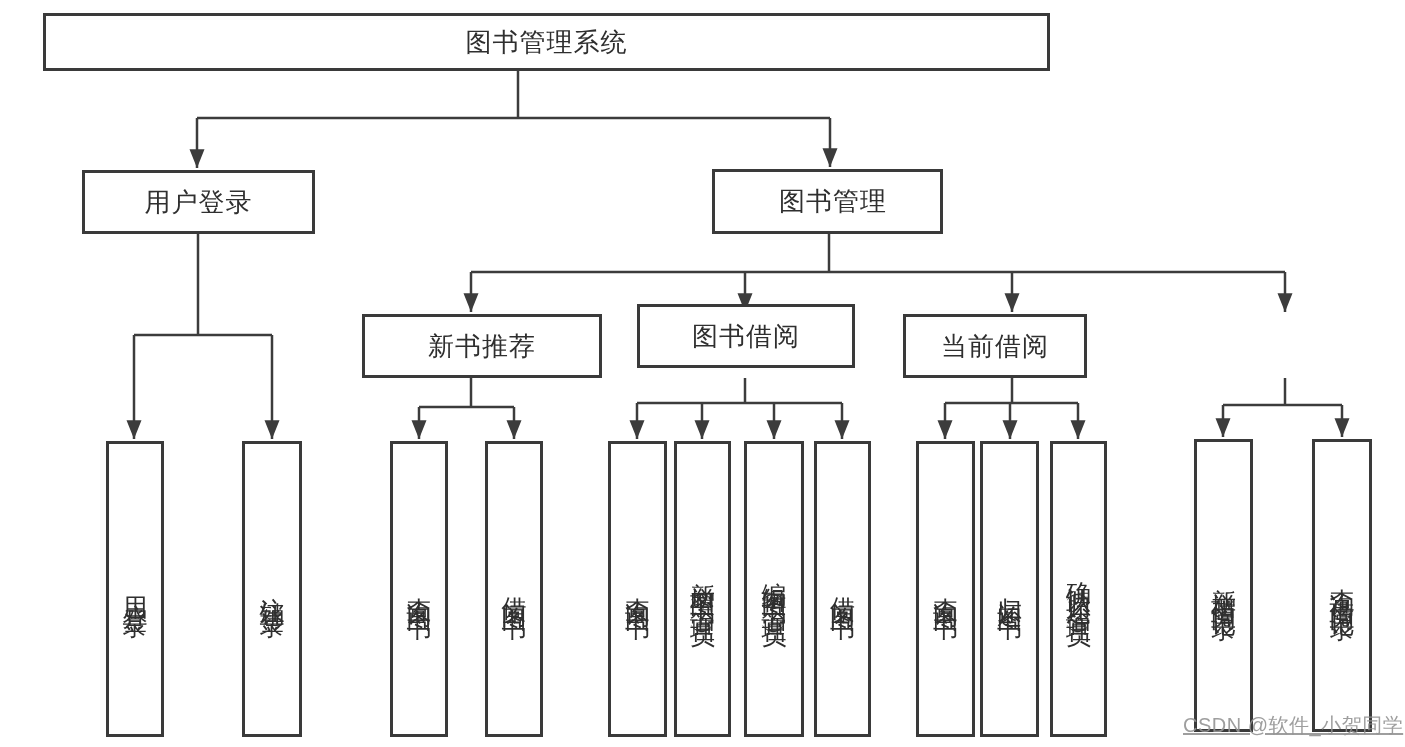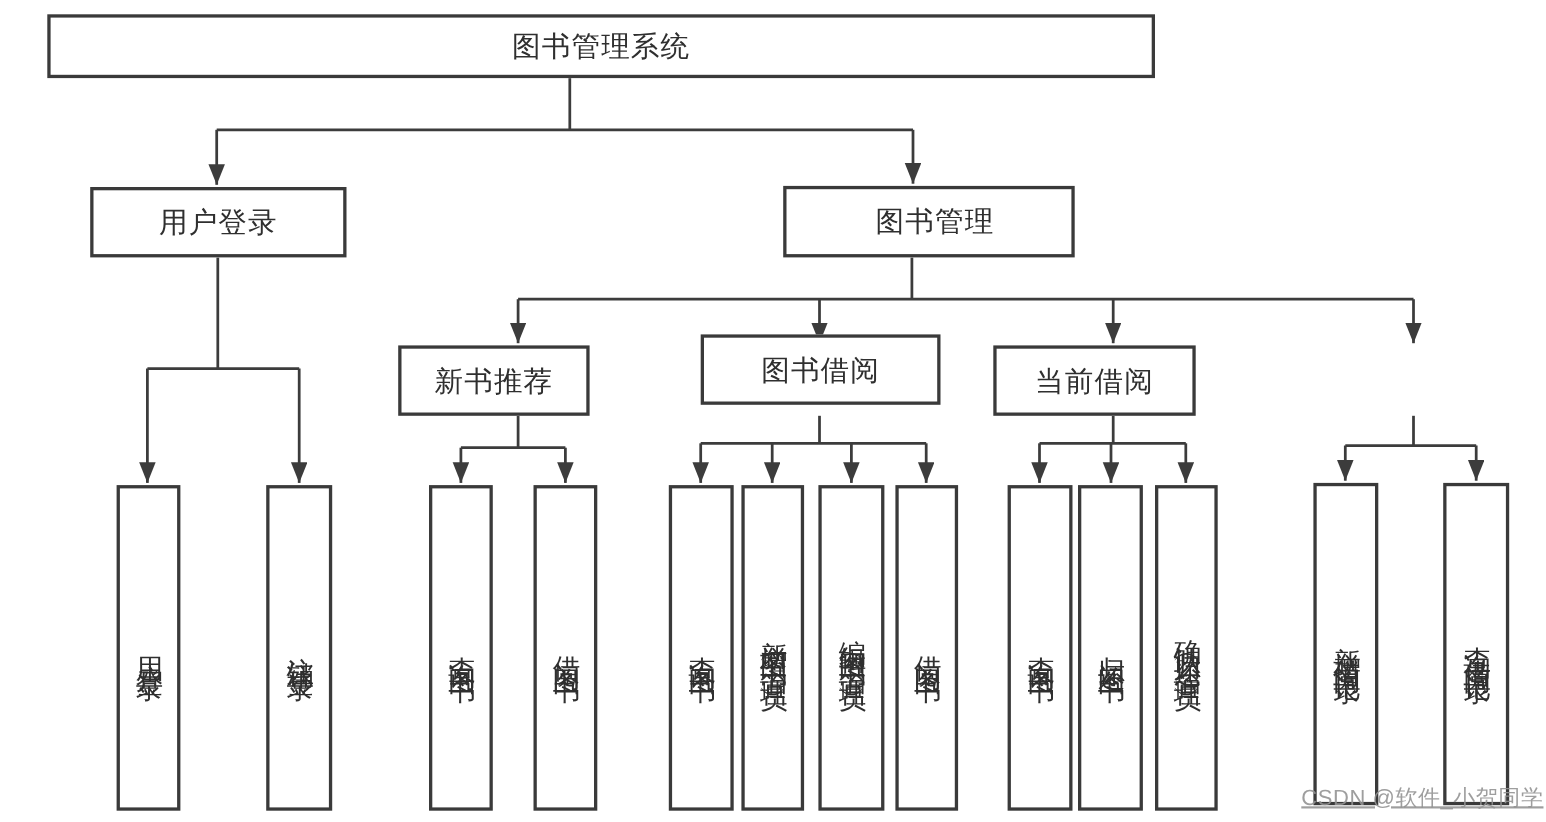--- a/index.html
+++ b/index.html
@@ -117,23 +117,23 @@
       <path d="M1285 378 V405"></path>
       <path d="M1223 405 H1342"></path>
       <path d="M1223 405 V437" marker-end="url(#arrow)"></path>
       <path d="M1342 405 V437" marker-end="url(#arrow)"></path>
     </g>
   </svg>
 
   <div class="hbox" style="left:15px; top:13px; width:1007px; height:58px;margin-left:28px;">图书管理系统</div>
 
   <div class="hbox" style="left:82px; top:170px; width:233px; height:64px;">用户登录</div>
-  <div class="hbox" style="left:712px; top:169px; width:265px; height:65px;padding-left:11px;">图书管理</div>
+  <div class="hbox" style="left:712px; top:169px; width:231px; height:65px;padding-left:11px;">图书管理</div>
 
-  <div class="hbox" style="left:362px; top:314px; width:174px; height:64px;">新书推荐</div>
+  <div class="hbox" style="left:362px; top:314px; width:240px; height:64px;">新书推荐</div>
   <div class="hbox" style="left:637px; top:304px; width:218px; height:64px;text-align:center;">图书借阅</div>
   <div class="hbox" style="left:903px; top:314px; width:184px; height:64px;">当前借阅</div>
 
   <div class="vbox" style="left:106px; top:441px; width:58px; height:296px;">
     <span class="vtext">用户登录</span>
   </div>
   <div class="vbox" style="left:242px; top:441px; width:60px; height:296px;">
     <span class="vtext">注销登录</span>
   </div>
 

